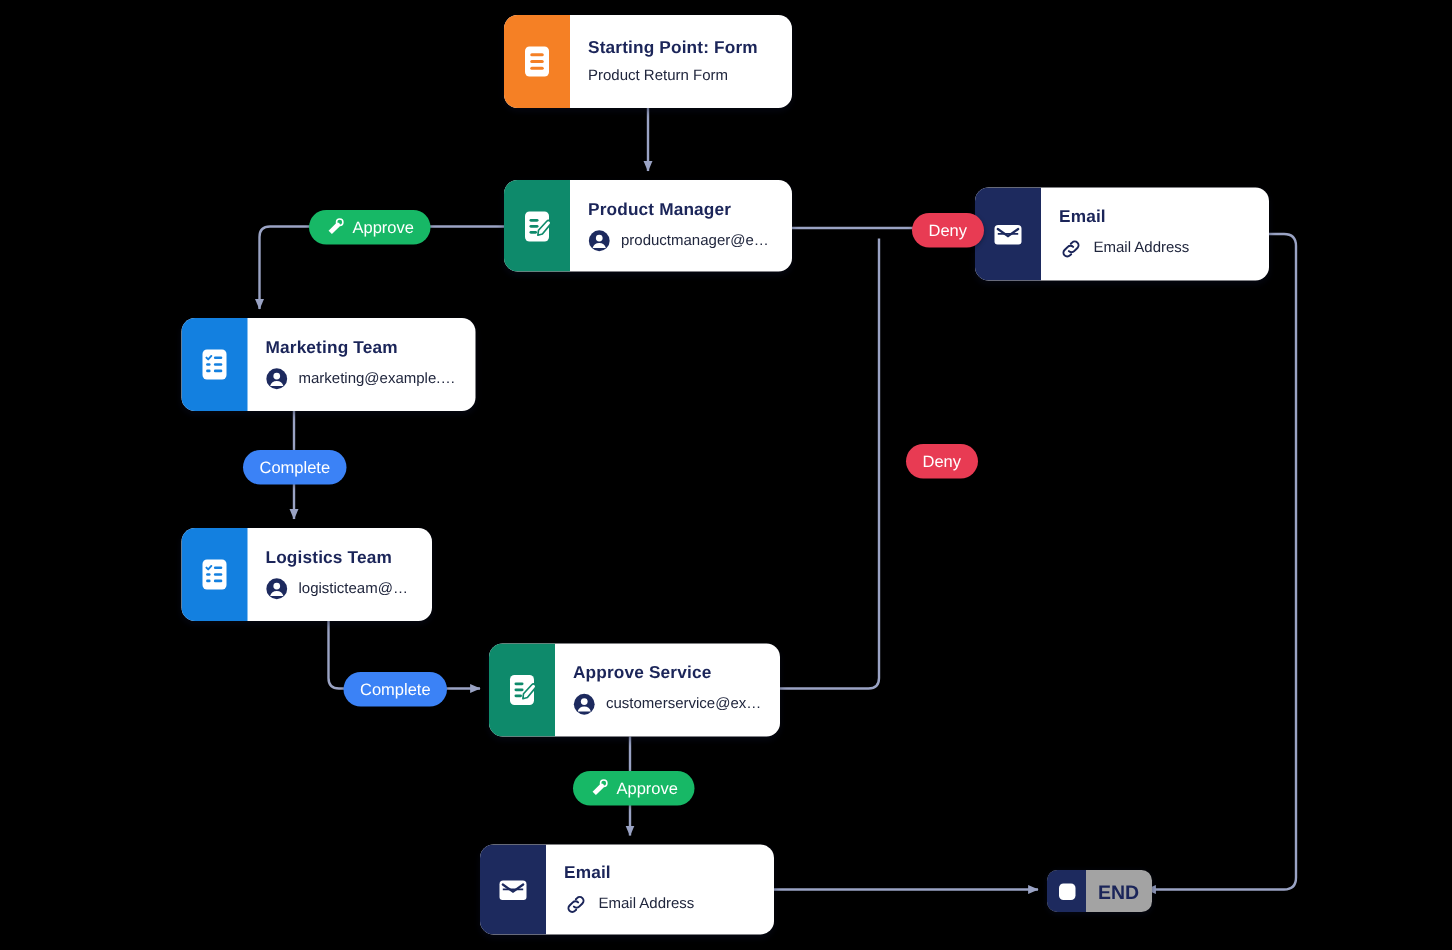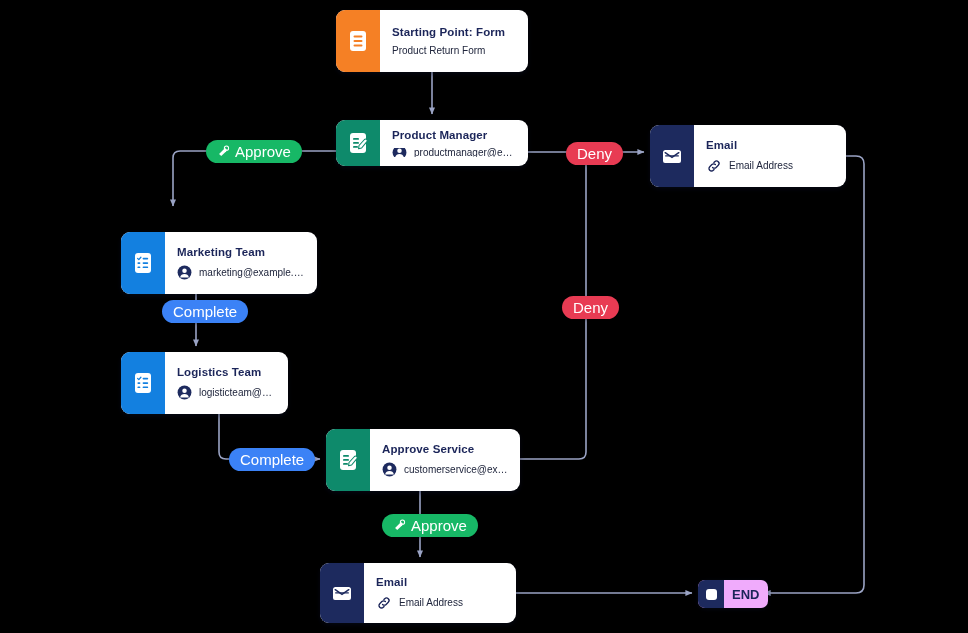--- a/index.html
+++ b/index.html
@@ -81,37 +81,37 @@
 
   
   .badge {
     position: absolute;
     height: 23px;
     display: inline-flex;
     align-items: center;
     gap: 5px;
     padding: 0 11px;
     border-radius: 12px;
-    font-size: 15px;
+    font-size: 11px;
     color: #ffffff;
     white-space: nowrap;
     box-shadow: 0 1px 3px rgba(0,0,0,.35);
   }
   .b-green { background: #17b866; }
-  .b-red   { background: #e83b53; }
+  .b-red   { background: #e83b53; margin-left: 42px; }
   .b-blue  { background: #3b82f6; }
 
   
   .endnode {
     position: absolute;
     display: flex;
     align-items: stretch;
     height: 28px;
     border-radius: 7px;
-    background: #f0abfc;
+    background: #a3a3a3;
     overflow: hidden;
     box-shadow: 0 1px 4px rgba(10,15,40,.5);
     justify-content: center;
   }
   .endnode .cap {
     width: 26px;
     background: #1d2a5e;
     display: flex;
     align-items: center;
     justify-content: center;
@@ -175,21 +175,21 @@
       </svg>
     </div>
     <div class="node-body">
       <div class="node-title">Starting Point: Form</div>
       <div class="node-sub">
         <span class="node-sub-text">Product Return Form</span>
       </div>
     </div>
   </div>
 
-  <div class="node" style="left:336px; top:120px; width:192px; height:46px;">
+  <div class="node" style="left:336px; top:120px; width:192px; height:61px;">
     <div class="node-icon c-teal">
       <svg width="24" height="26" viewBox="0 0 24 26" aria-hidden="true">
         <rect x="4" y="3" width="16" height="20" rx="3" fill="#ffffff"></rect>
         <rect x="7" y="8" width="6" height="1.8" rx="0.9" fill="#0e8a6b"></rect>
         <rect x="7" y="12" width="6" height="1.8" rx="0.9" fill="#0e8a6b"></rect>
         <rect x="7" y="16" width="5" height="1.8" rx="0.9" fill="#0e8a6b"></rect>
         <path d="M13 15.5 L18.5 9.5 a1.6 1.6 0 0 1 2.4 2.1 L15.6 18 L12.6 18.8 z" fill="#ffffff" stroke="#0e8a6b" stroke-width="1.1" stroke-linejoin="round"></path>
       </svg>
     </div>
     <div class="node-body">
@@ -223,21 +223,21 @@
           <svg width="16" height="16" viewBox="0 0 18 18" aria-hidden="true">
             <path d="M7.4 10.6 a2.8 2.8 0 0 0 4 0 l2.4-2.4 a2.8 2.8 0 0 0 -4-4 L8.9 5.1" fill="none" stroke="#1b2559" stroke-width="1.5" stroke-linecap="round"></path>
             <path d="M10.6 7.4 a2.8 2.8 0 0 0 -4 0 L4.2 9.8 a2.8 2.8 0 0 0 4 4 l0.9-0.9" fill="none" stroke="#1b2559" stroke-width="1.5" stroke-linecap="round"></path>
           </svg>
         </span>
         <span class="node-sub-text">Email Address</span>
       </div>
     </div>
   </div>
 
-  <div class="node" style="left:121px; top:212px; width:196px; height:62px;margin-top:20px;">
+  <div class="node" style="left:121px; top:212px; width:196px; height:62px;">
     <div class="node-icon c-blue">
       <svg width="24" height="26" viewBox="0 0 24 26" aria-hidden="true">
         <rect x="4" y="3" width="16" height="20" rx="3" fill="#ffffff"></rect>
         <path d="M6.6 8.4 l1.2 1.2 l2.1-2.3" fill="none" stroke="#1380e0" stroke-width="1.3" stroke-linecap="round" stroke-linejoin="round"></path>
         <rect x="11.6" y="7.7" width="5.6" height="1.7" rx="0.85" fill="#1380e0"></rect>
         <rect x="6.4" y="12.2" width="3" height="1.7" rx="0.85" fill="#1380e0"></rect>
         <rect x="11.6" y="12.2" width="5.6" height="1.7" rx="0.85" fill="#1380e0"></rect>
         <rect x="6.4" y="16.4" width="3" height="1.7" rx="0.85" fill="#1380e0"></rect>
         <rect x="11.6" y="16.4" width="5.6" height="1.7" rx="0.85" fill="#1380e0"></rect>
       </svg>

